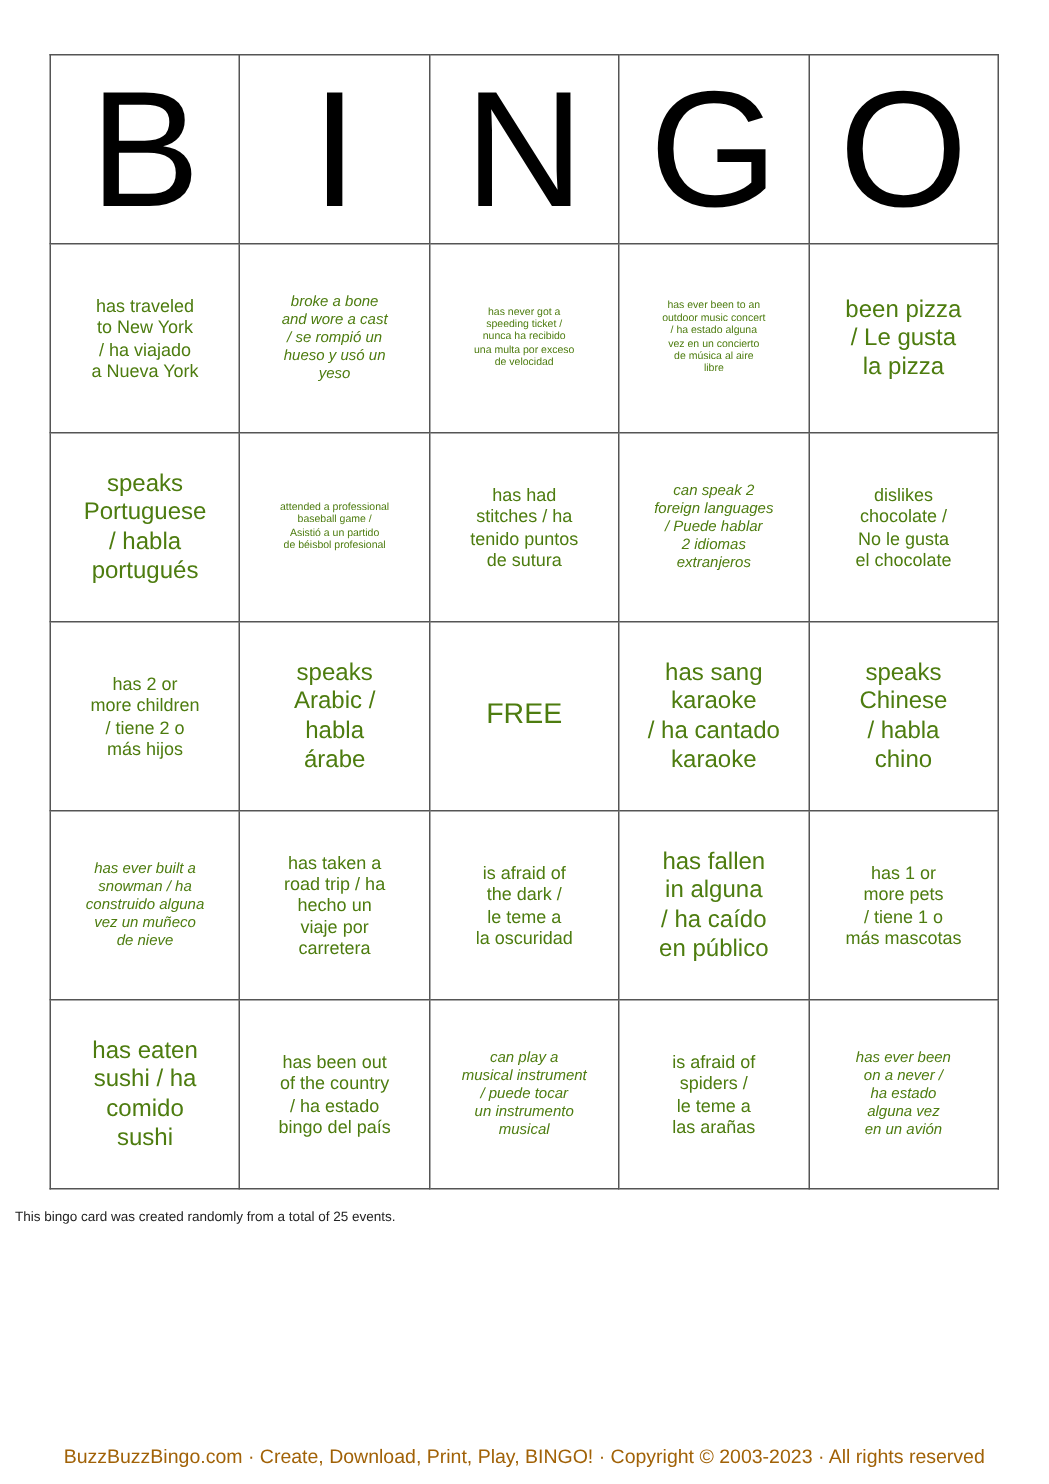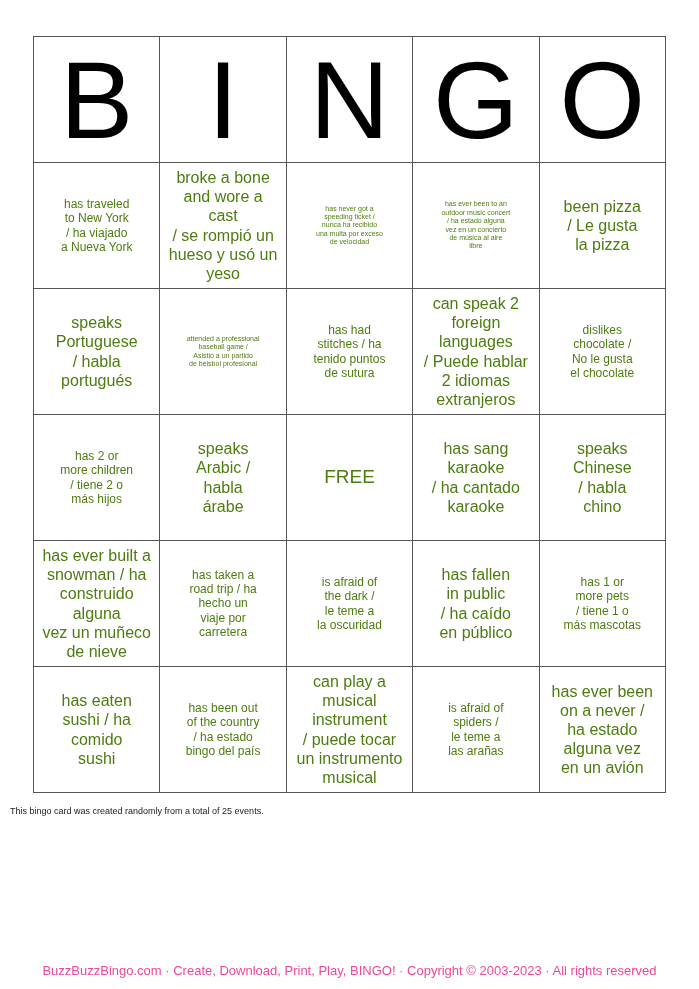--- a/index.html
+++ b/index.html
@@ -35,39 +35,39 @@
       color: #4d7c0f;
     }
     .card tr.header td {
       font-size: 110px;
       line-height: 1;
       padding: 0;
       color: #000;
     }
     .sz-l { font-size: 16px; }
     .sz-m { font-size: 12px; }
-    .sz-s { font-size: 16px; }
+    .sz-s { font-size: 10px; font-style: italic; }
     .sz-xs { font-size: 7px; }
     .sz-free { font-size: 19px; }
     .cell-text { white-space: pre-line; }
     .note {
       position: absolute;
       left: 10px;
       top: 806px;
       font-size: 9px;
       color: #222;
     }
     .footer {
       position: absolute;
       left: 0;
       width: 699px;
       top: 963px;
       text-align: center;
       font-size: 13px;
-      color: #ec4899;
+      color: #a16207;
     }
   </style>
 </head>
 <body>
 
 <table class="card">
   <tbody id="card-body">
     <tr class="header">
       <td>B</td>
       <td>I</td>
@@ -151,21 +151,21 @@
         <td class="sz-m"><span class="cell-text">has taken a
 road trip / ha
 hecho un
 viaje por
 carretera</span></td>
         <td class="sz-m"><span class="cell-text">is afraid of
 the dark /
 le teme a
 la oscuridad</span></td>
         <td class="sz-l"><span class="cell-text">has fallen
-in public
+in alguna
 / ha caído
 en público</span></td>
         <td class="sz-m"><span class="cell-text">has 1 or
 more pets
 / tiene 1 o
 más mascotas</span></td>
       </tr>
       <tr>
         <td class="sz-l"><span class="cell-text">has eaten
 sushi / ha

